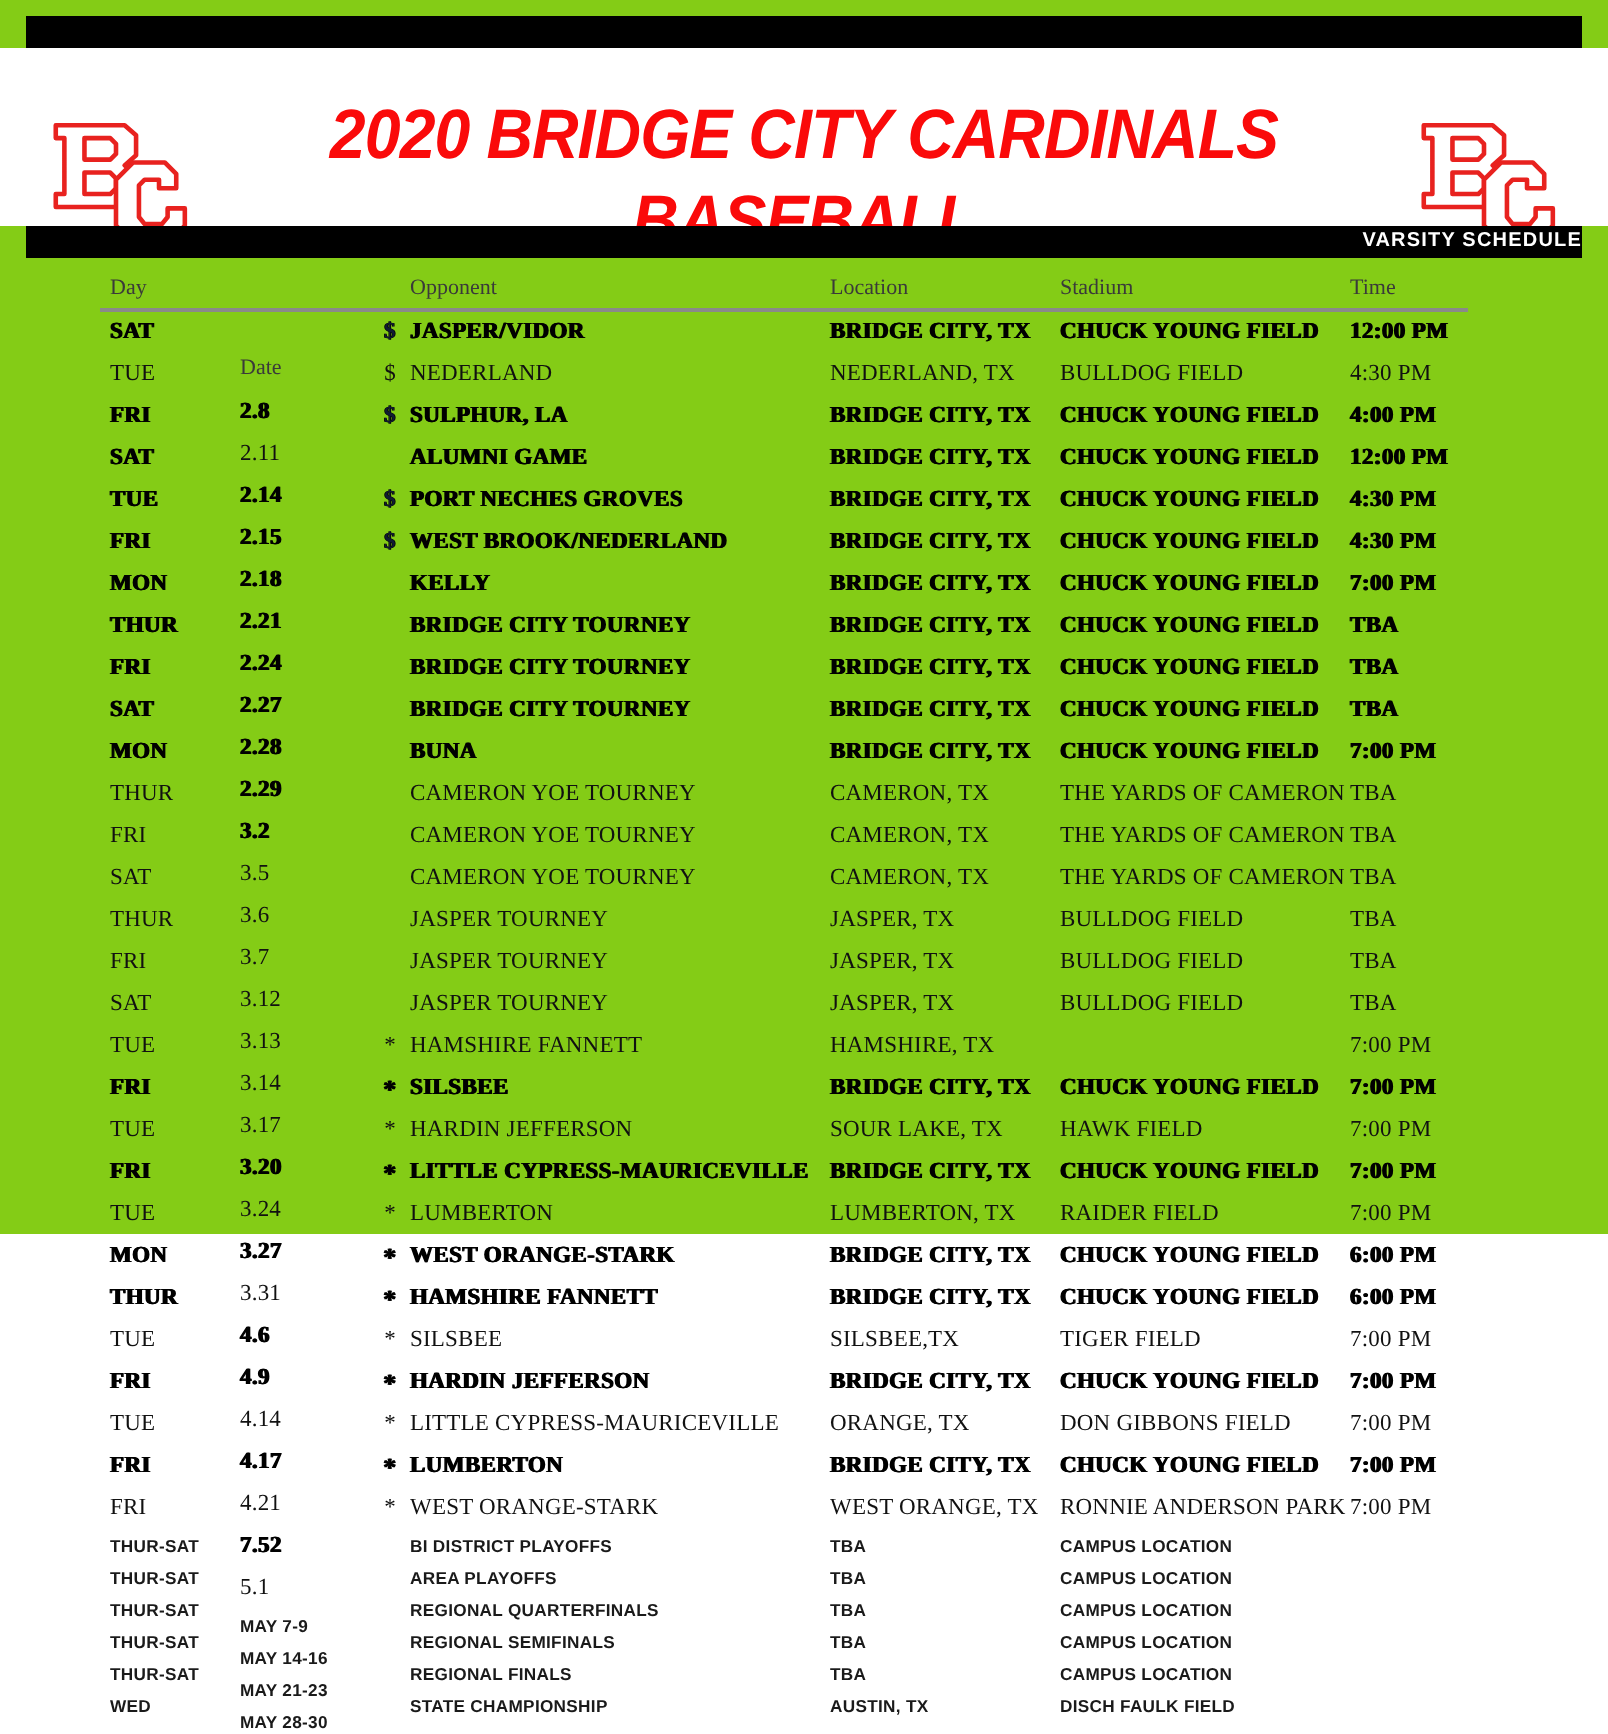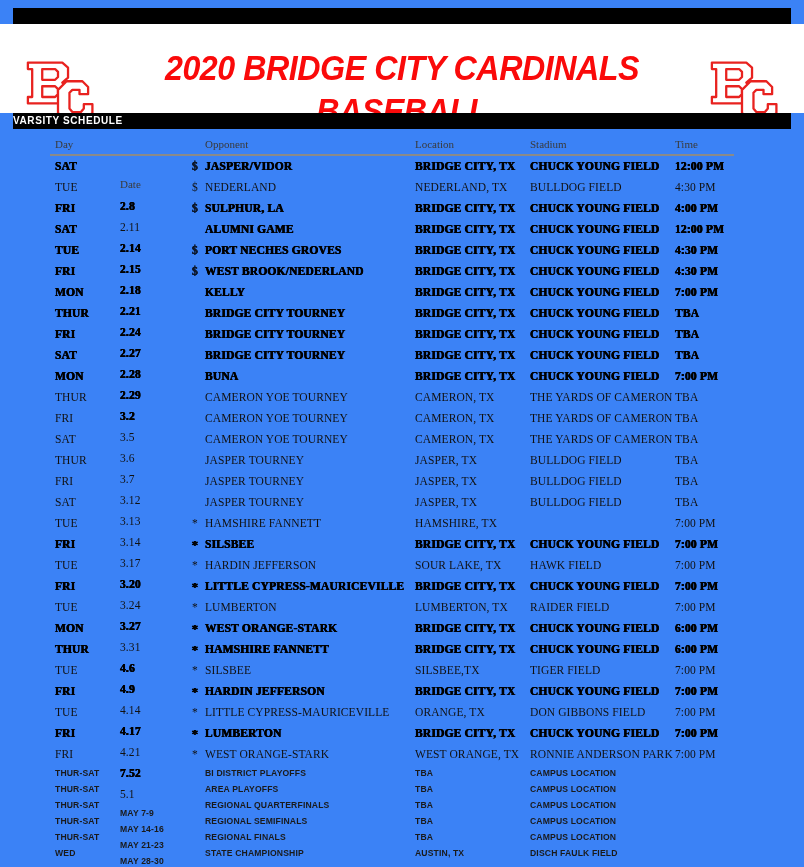--- a/index.html
+++ b/index.html
@@ -12,22 +12,22 @@
     height: 867px;
     overflow: hidden;
     font-family: "Liberation Serif", serif;
     position: relative;
   }
 
   .page {
     position: absolute;
     left: 0; top: 0;
     width: 804px;
-    height: 867px;
-    background: #3b82f6;
+    height: 617px;
+    background: #84cc16;
   }
 
   
   .top-bar {
     position: absolute;
     left: 13px;
     top: 8px;
     width: 778px;
     height: 16px;
     background: #000000;
@@ -76,21 +76,21 @@
 
   
   .varsity-bar {
     position: absolute;
     left: 13px;
     top: 113px;
     width: 778px;
     height: 16px;
     background: #000000;
     color: #ffffff;
-    text-align: left;
+    text-align: right;
     font-family: "Liberation Sans Narrow", "Liberation Sans", sans-serif;
     font-weight: bold;
     font-size: 10px;
     letter-spacing: 0.6px;
     line-height: 16px;
   }
 
   
   .table-wrap {
     position: absolute;

